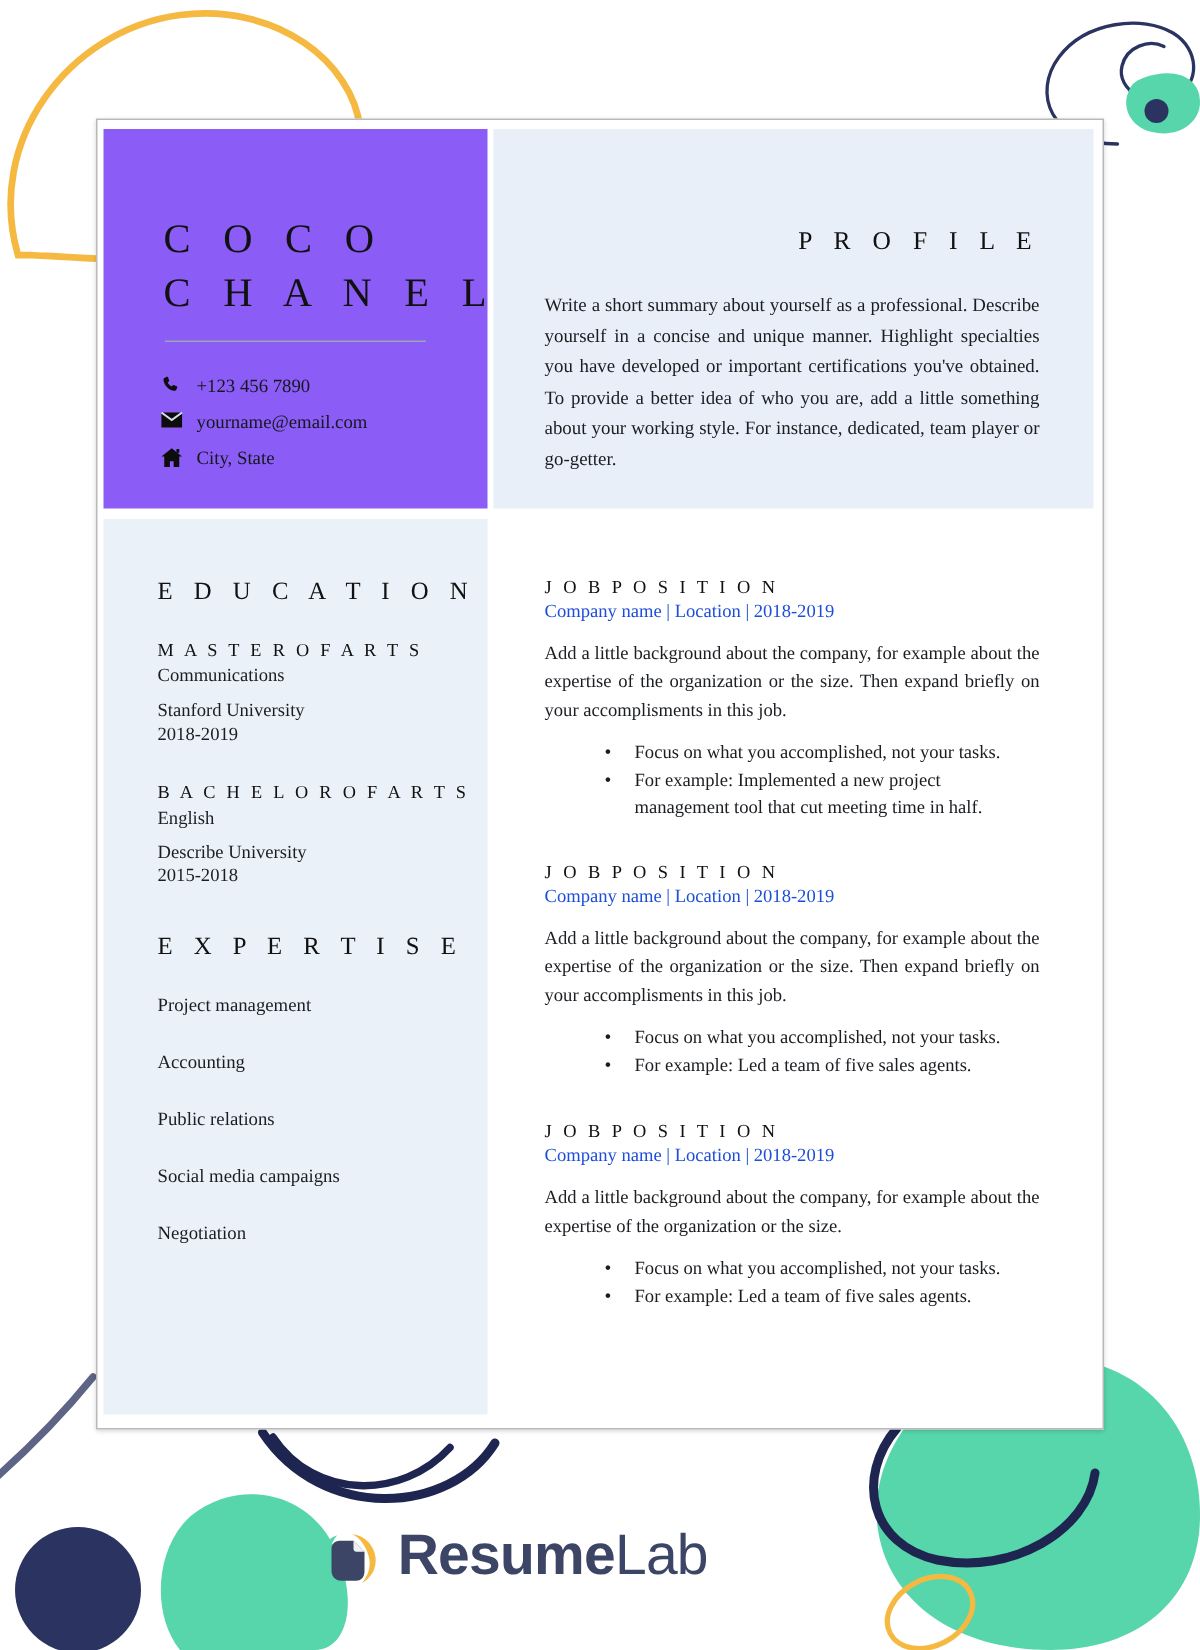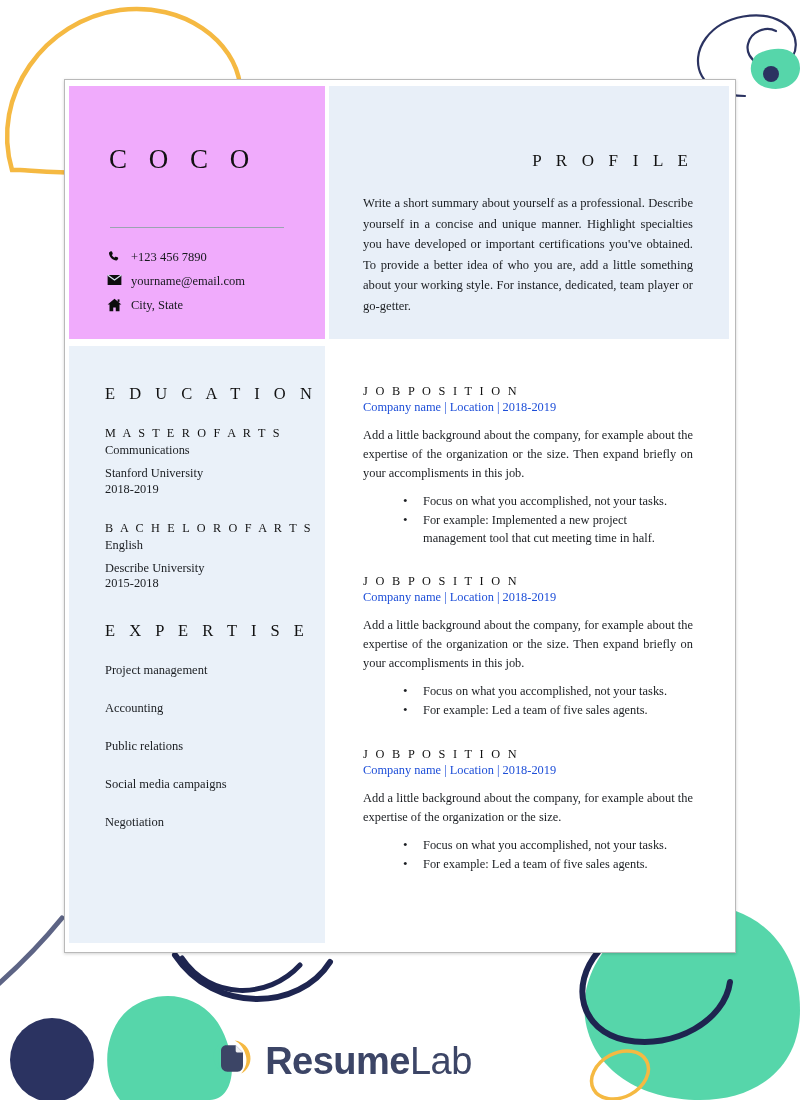--- a/index.html
+++ b/index.html
@@ -35,21 +35,21 @@
     box-shadow: 0 1px 3px rgba(0,0,0,0.18);
     z-index: 2;
     box-sizing: border-box;
   }
 
   
   .panel-header {
     position: absolute;
     left: 4px; top: 6px;
     width: 256px; height: 253px;
-    background: #f0abfc;
+    background: #8b5cf6;
   }
   .panel-profile {
     position: absolute;
     left: 264px; top: 6px;
     width: 400px; height: 253px;
     background: #e8eff8;
   }
   .panel-sidebar {
     position: absolute;
     left: 4px; top: 266px;
@@ -236,21 +236,21 @@
   }
 
   
   #footer-logo {
     position: absolute;
     left: 0;
     top: 1018px;
     width: 682px;
     height: 62px;
     display: flex;
-    align-items: flex-end;
+    align-items: flex-start;
     justify-content: center;
     z-index: 3;
   }
   .logo-mark {
     width: 44px;
     height: 44px;
     margin-right: 11px;
     flex: 0 0 44px;
   }
   .logo-text {
@@ -291,20 +291,21 @@
   <path d="M 598 952 C 570 985 580 1030 625 1040 C 675 1050 725 1020 730 982" fill="none" stroke="#1e2550" stroke-width="6" stroke-linecap="round"></path>
 
   <ellipse cx="620" cy="1075" rx="30" ry="22" transform="rotate(-28 620 1075)" fill="none" stroke="#f5b942" stroke-width="3.5"></ellipse>
 </svg>
 
 <div id="sheet">
 
   <div class="panel-header">
     <div class="name-block">
       <div class="name-line">C O C O</div>
+      <div class="name-line">C H A N E L</div>
     </div>
     <div class="name-rule"></div>
 
     <div class="contacts">
       <div class="contact-row">
         <span class="contact-ico">
           <svg width="14" height="14" viewBox="0 0 24 24" fill="#0d0d0d">
             <path d="M6.6 2.3c.9-.5 2 .1 2.3 1l.9 2.6c.2.7 0 1.4-.6 1.9l-1 .8c.9 2 2.5 3.6 4.5 4.6l.8-1c.5-.6 1.2-.8 1.9-.6l2.6.9c.9.3 1.5 1.4 1 2.3l-1 2c-.4.8-1.3 1.3-2.2 1.2C9.6 17.4 4.2 12 3.4 5.6c-.1-.9.3-1.8 1.1-2.2l2.1-1.1z"></path>
           </svg>
         </span>

